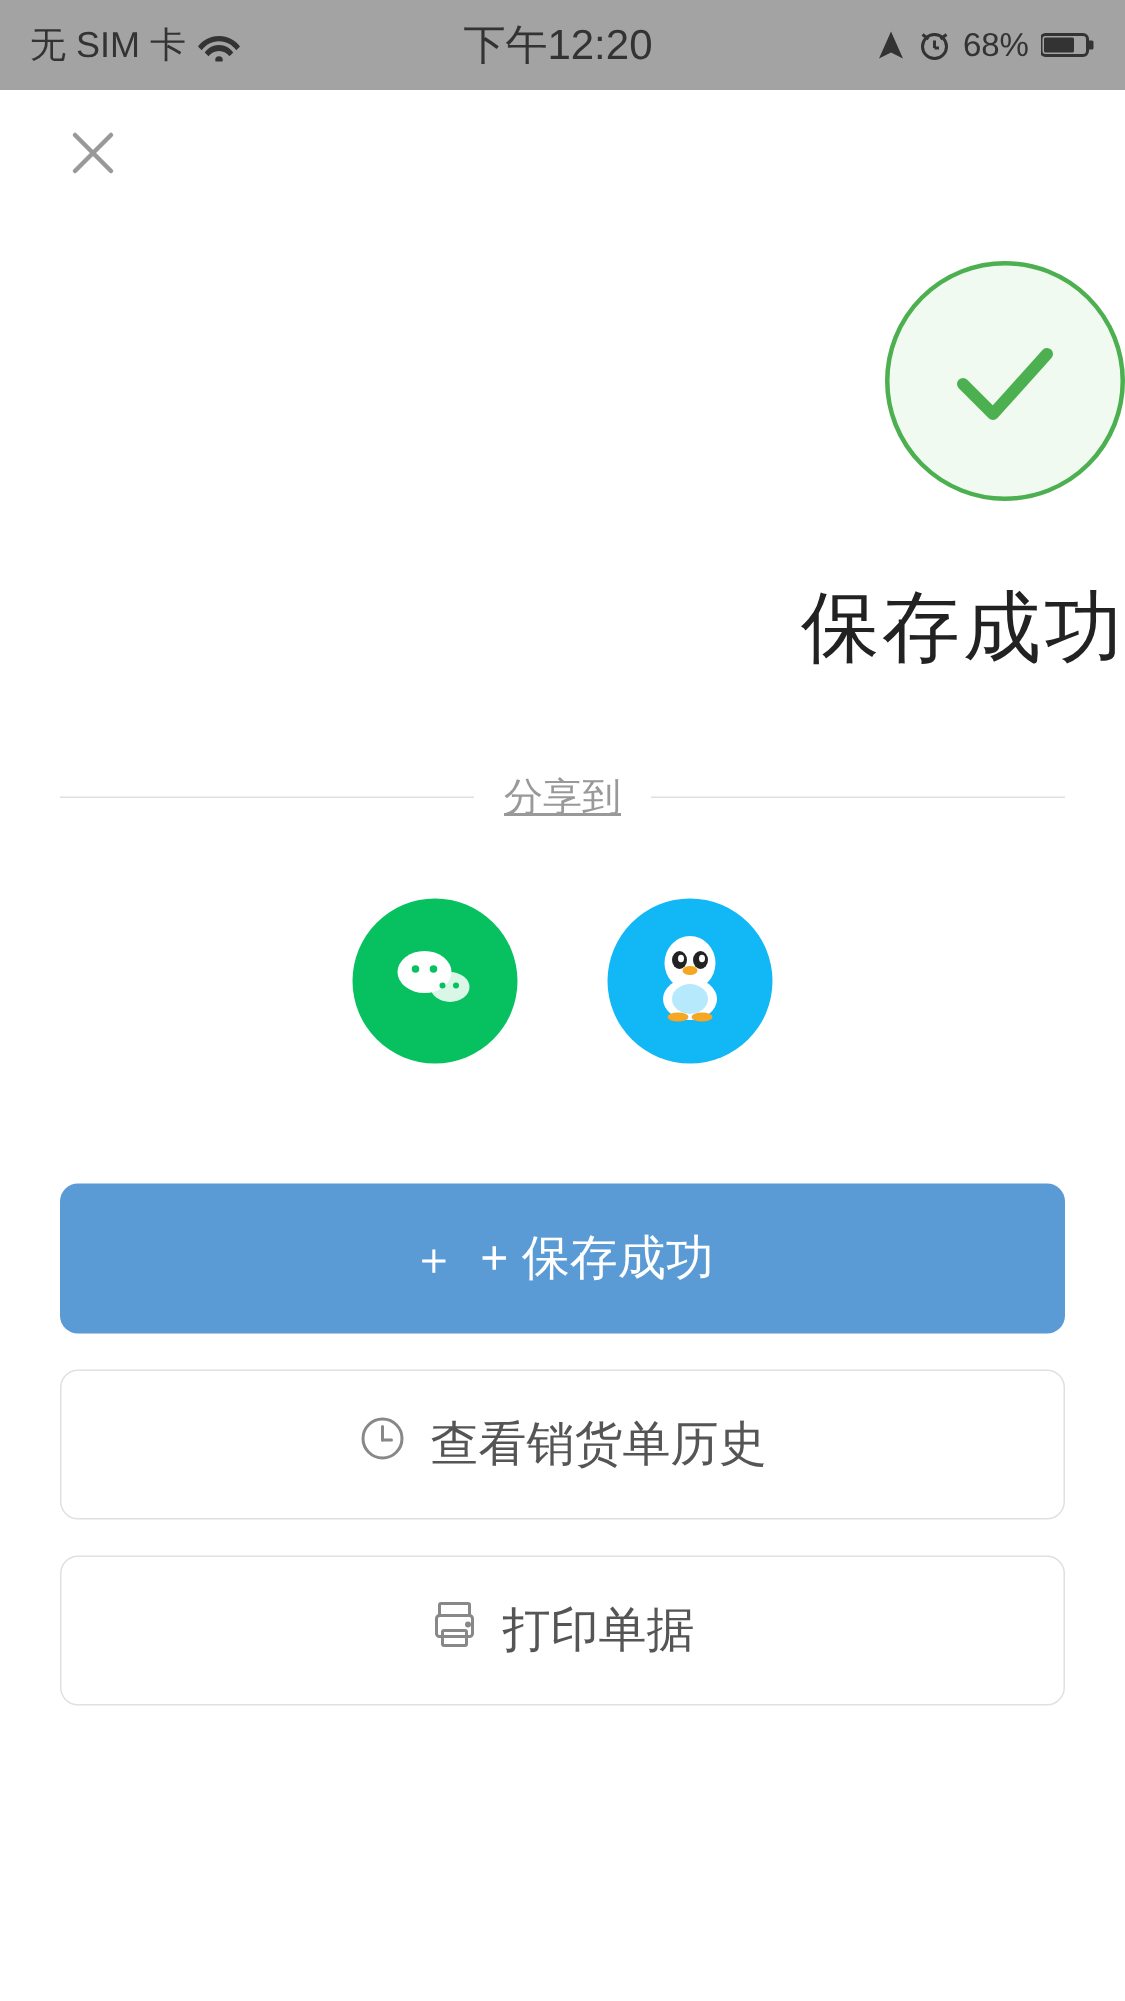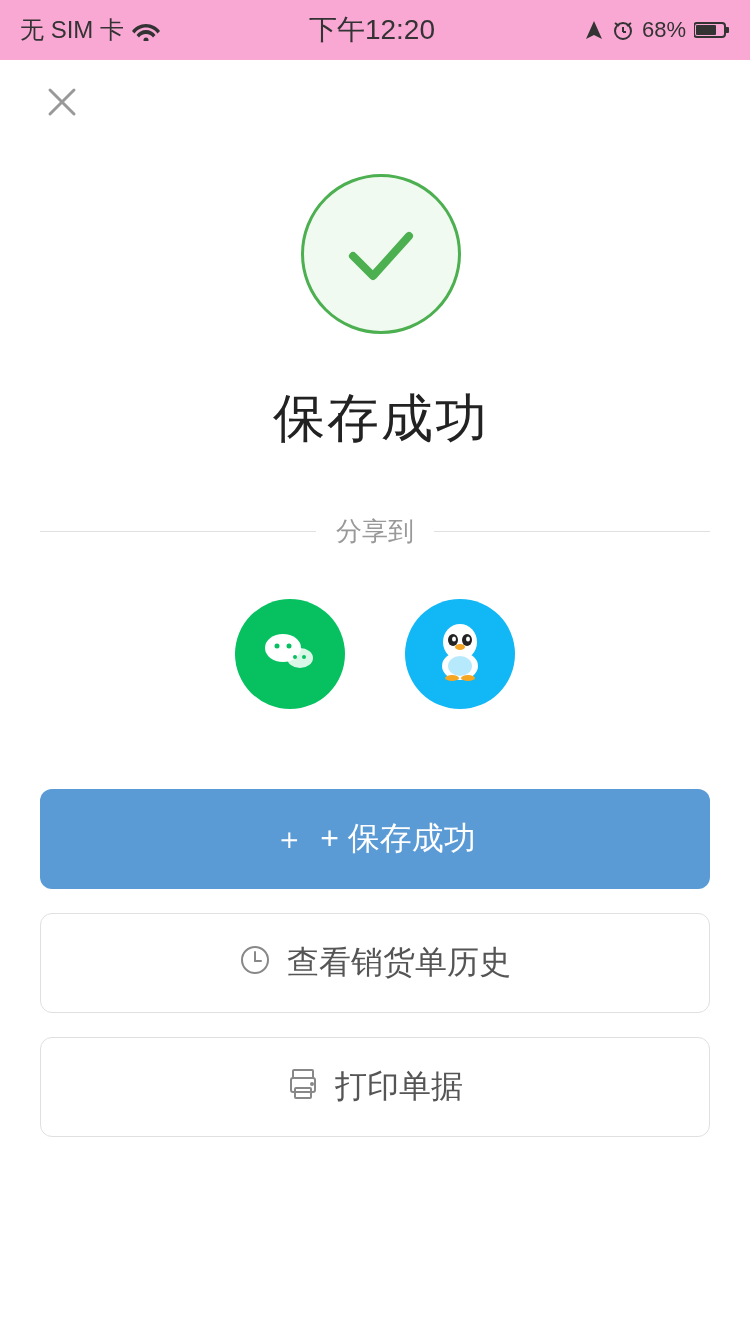--- a/index.html
+++ b/index.html
@@ -13,21 +13,21 @@
       overflow: hidden;
     }
 
     
     .status-bar {
       display: flex;
       justify-content: space-between;
       align-items: center;
       padding: 0 20px;
       height: 60px;
-      background: #f9a8d4;
+      background: #a3a3a3;
     }
     .status-left {
       display: flex;
       align-items: center;
       gap: 8px;
       font-size: 24px;
       color: #333;
     }
     .status-center {
       font-size: 28px;
@@ -56,21 +56,21 @@
     }
     .close-btn svg {
       width: 32px;
       height: 32px;
     }
 
     
     .success-section {
       display: flex;
       flex-direction: column;
-      align-items: center;
+      align-items: flex-end;
       padding-top: 30px;
       padding-left: 12px;
     }
     .success-circle {
       width: 160px;
       height: 160px;
       border-radius: 50%;
       border: 3px solid #4CAF50;
       background: #f0faf0;
       display: flex;
@@ -106,20 +106,21 @@
     .share-divider::before,
     .share-divider::after {
       content: '';
       flex: 1;
       height: 1px;
       background: #e0e0e0;
     }
     .share-label {
       font-size: 26px;
       color: #999;
+      text-decoration: underline;
     }
 
     .share-icons {
       display: flex;
       justify-content: center;
       gap: 60px;
     }
     .share-icon-btn {
       width: 110px;
       height: 110px;

